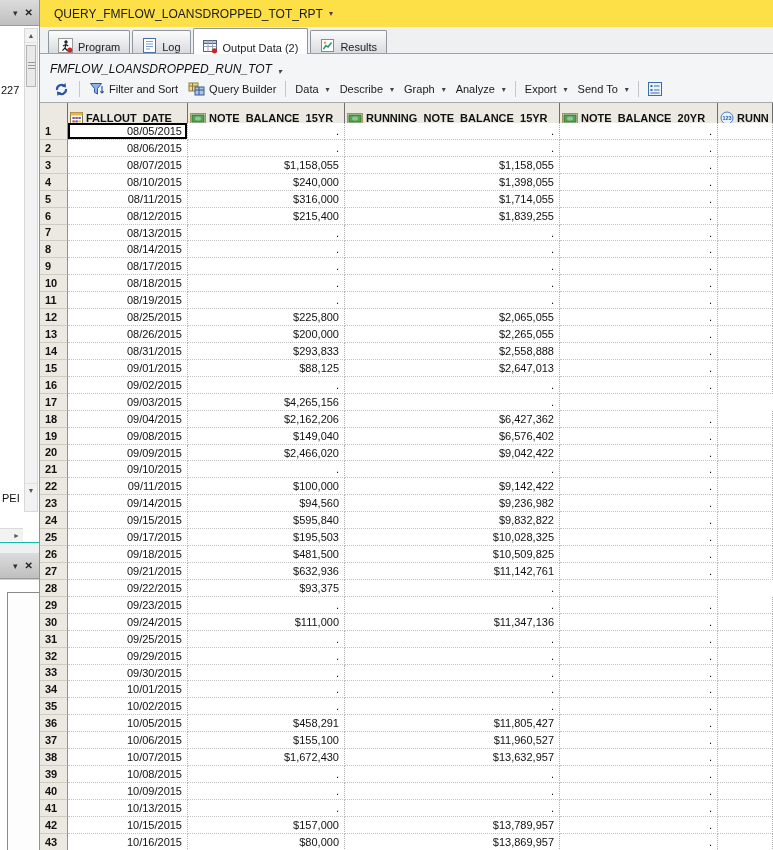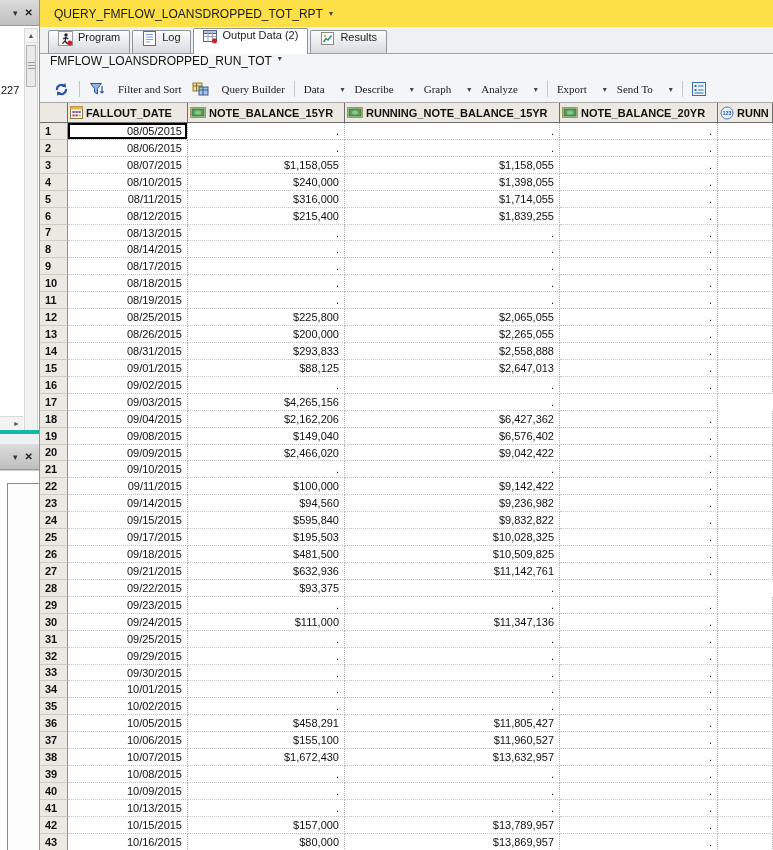--- a/index.html
+++ b/index.html
@@ -12,22 +12,22 @@
   .app { display:flex; width:773px; height:850px; }
 
   
   .left-dock { flex:0 0 40px; width:40px; display:flex; flex-direction:column;
     background:#eef0f2; border-right:1px solid #8e949c; }
   .dock-header { height:26px; background:linear-gradient(#dcdcdc,#bfbfbf);
     border-bottom:1px solid #9a9a9a; display:flex; align-items:center;
     justify-content:flex-end; gap:7px; padding-right:6px; }
   .dock-header .mini { font-size:9px; color:#333; cursor:default; }
   .dock-header .closer { font-size:10px; font-weight:bold; color:#222; }
-  .dock-body1 { position:relative; height:408px; background:#fff;
-    border-bottom:4px solid #14b8a6; overflow:hidden; }
+  .dock-body1 { position:relative; height:517px; background:#fff;
+    border-bottom:1px solid #14b8a6; overflow:hidden; }
   .cut-text { position:absolute; font-size:11px; color:#111; white-space:nowrap; }
   .t227 { top:58px; left:1px; }
   .tpei { top:466px; left:2px; }
   .vscroll { position:absolute; top:2px; right:1px; width:14px; height:484px;
     background:#f2f2f2; border:1px solid #d8d8d8; }
   .vscroll .arr { height:14px; display:flex; align-items:center; justify-content:center;
     font-size:7px; color:#555; background:#f2f2f2; }
   .vscroll .arr.up { border-bottom:1px solid #e2e2e2; }
   .vscroll .arr.down { position:absolute; bottom:14px; left:0; right:0; border-top:1px solid #e2e2e2; }
   .vthumb { position:absolute; top:16px; left:1px; width:10px; height:42px;
@@ -45,43 +45,43 @@
     border-left:1px solid #8a8a8a; border-top:1px solid #8a8a8a; background:#fdfdfd; }
 
   
   .main { flex:1; display:flex; flex-direction:column; background:#f4f5f6; overflow:hidden; }
   .title-bar { height:27px; flex:0 0 27px; display:flex; align-items:center;
     padding-left:14px; font-size:12px; color:#1a1a1a; background:#fde047; }
   .drop-arrow { font-size:8px; color:#444; margin-left:6px; }
 
   .tab-strip { height:27px; flex:0 0 27px; display:flex; align-items:flex-end;
     padding-left:8px; gap:2px; border-bottom:1px solid #9ba1a9; background:#eef0f2; }
-  .tab { height:23px; display:flex; align-items:flex-start; gap:5px; padding:0 9px;
+  .tab { height:23px; display:flex; align-items:flex-end; gap:5px; padding:0 9px;
     background:linear-gradient(#fcfcfc,#d8dbdf); border:1px solid #8f959d; border-bottom:none;
     border-radius:2px 2px 0 0; font-size:11px; color:#222; white-space:nowrap; }
   .tab.active { height:26px; background:#fff; position:relative; z-index:2; margin-bottom:-1px; }
   .tab .ticon { display:flex; align-items:center; }
 
-  .dataset-bar { height:22px; flex:0 0 22px; display:flex; align-items:flex-start;
-    padding-left:10px; font-size:12px; background:#f4f5f6; }
+  .dataset-bar { height:22px; flex:0 0 22px; display:flex; align-items:flex-end;
+    padding-left:10px; font-size:12px; background:#f4f5f6;font-style:italic; }
 
   .toolbar { height:26px; flex:0 0 26px; display:flex; align-items:center;
     padding-left:8px; background:#f4f5f6; font-size:11px; }
-  .tool-btn { display:flex; align-items:center; gap:13px; padding:2px 5px; border-radius:2px;
-    white-space:nowrap; color:#1a1a1a;font-family:Liberation Serif, serif; }
+  .tool-btn { display:flex; align-items:center; gap:4px; padding:2px 5px; border-radius:2px;
+    white-space:nowrap; color:#1a1a1a; }
   .tool-sep { width:1px; height:16px; background:#c3c6ca; margin:0 4px; flex:0 0 1px; }
   .menu-btn .drop-arrow { margin-left:3px; }
 
   
   .grid { flex:1; background:#fff; overflow:hidden; border-top:1px solid #a8a8a8; }
   .g-header-row, .g-row { display:grid;
     grid-template-columns:28px 120px 157px 215px 158px 1fr; }
   .g-header-row { height:20px; }
   .g-h { background:#ece9e2; border-right:1px solid #6e6e6e; border-bottom:1px solid #6e6e6e;
-    display:flex; align-items:center; gap:3px; padding:9px 2px; font-weight:bold;
+    display:flex; align-items:center; gap:3px; padding:15px 2px; font-weight:bold;
     white-space:nowrap; overflow:hidden; font-size:11px; }
   .g-h.corner { padding:0; }
   .g-row { height:16.93px; }
   .g-rn { background:#ece9e2; border-right:1px solid #8f8f8f; border-bottom:1px solid #cfccc4;
     font-weight:bold; display:flex; align-items:center; padding-left:5px; font-size:11px; }
   .g-c { border-right:1px dotted #adadad; border-bottom:1px dotted #c2c2c2;
     text-align:right; padding-right:5px; line-height:16px; overflow:hidden;
     white-space:nowrap; font-size:11px; color:#111; background:#fff; }
   .g-c.sel { box-shadow:inset 0 0 0 2px #000; }
 </style>

